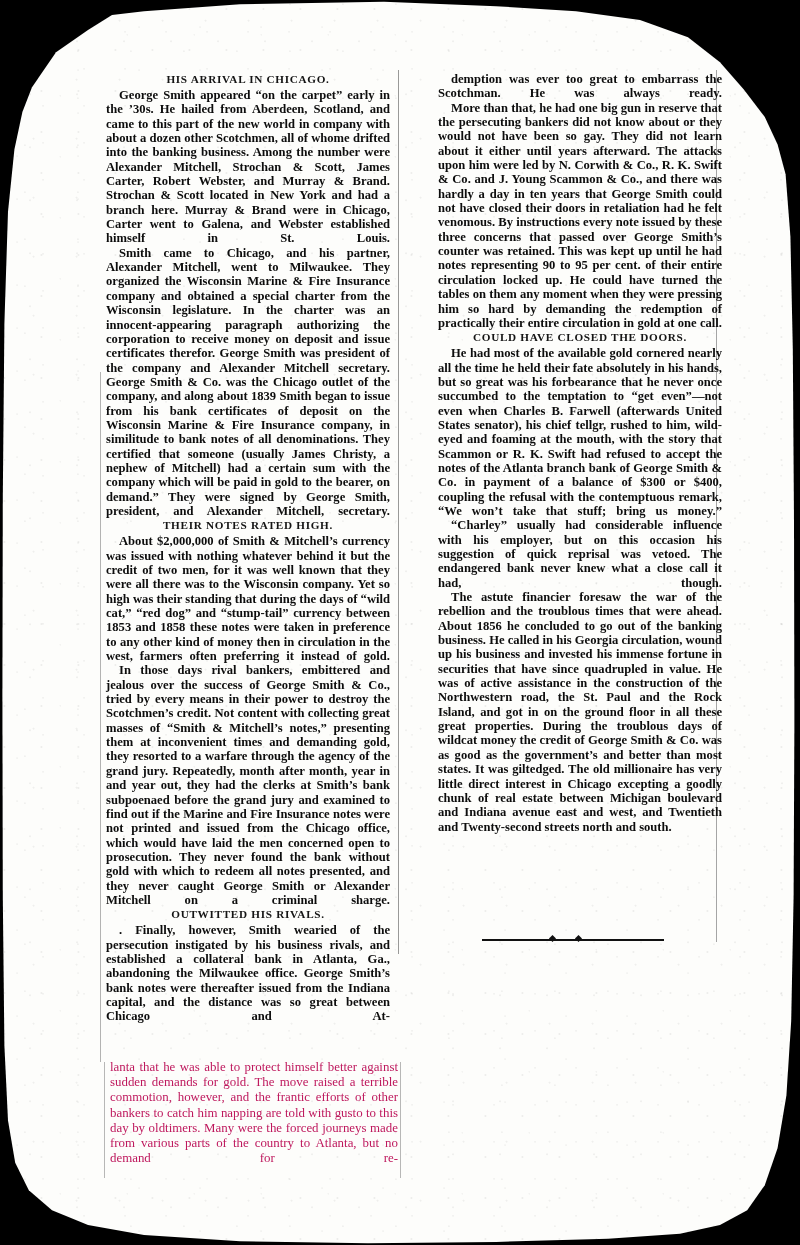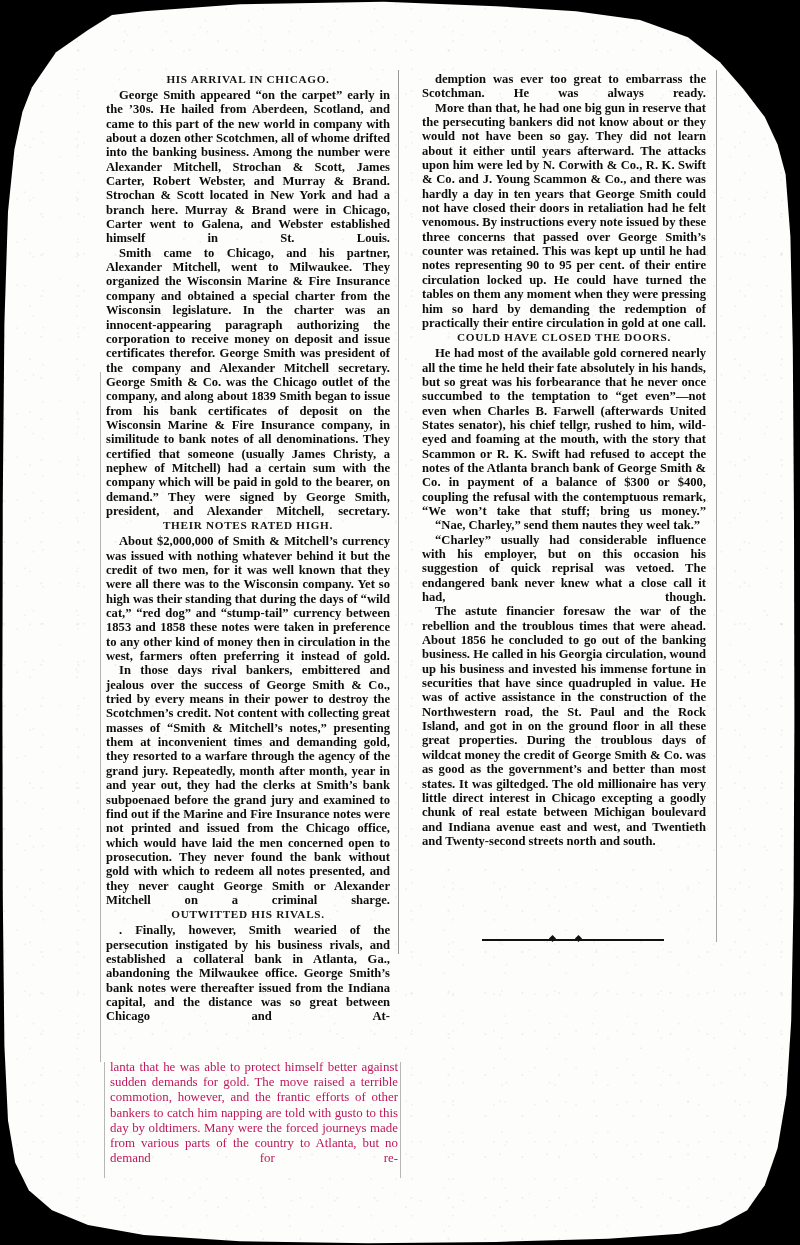--- a/index.html
+++ b/index.html
@@ -76,21 +76,21 @@
     top: 72px;
     width: 608px;
     height: 880px;
   }
   .col {
     position: absolute;
     top: 0;
     width: 284px;
   }
   #col-left  { left: 0; }
-  #col-right { left: 316px; }
+  #col-right { left: 332px; }
 
   
   .col-rule {
     position: absolute;
     width: 1px;
     background: #ararara;
     background: #777;
   }
   #rule-center { left: 398px; top: 70px;  height: 884px; opacity:.75; }
   #rule-left   { left: 100px; top: 372px; height: 690px; opacity:.55; }
@@ -196,21 +196,20 @@
       <p class="body">. Finally, however, Smith wearied of the persecution instigated by his business rivals, and established a collateral bank in Atlanta, Ga., abandoning the Milwaukee office. George Smith’s bank notes were thereafter issued from the Indiana capital, and the distance was so great between Chicago and At-</p>
     </div>
 
     <div class="col" id="col-right">
 
       <p class="body">demption was ever too great to embarrass the Scotchman. He was always ready.</p>
       <p class="body">More than that, he had one big gun in reserve that the persecuting bankers did not know about or they would not have been so gay. They did not learn about it either until years afterward. The attacks upon him were led by N. Corwith &amp; Co., R. K. Swift &amp; Co. and J. Young Scammon &amp; Co., and there was hardly a day in ten years that George Smith could not have closed their doors in retaliation had he felt venomous. By instructions every note issued by these three concerns that passed over George Smith’s counter was retained. This was kept up until he had notes representing 90 to 95 per cent. of their entire circulation locked up. He could have turned the tables on them any moment when they were pressing him so hard by demanding the redemption of practically their entire circulation in gold at one call.</p>
 
       <h2 class="subhead">COULD HAVE CLOSED THE DOORS.</h2>
       <p class="body">He had most of the available gold cornered nearly all the time he held their fate absolutely in his hands, but so great was his forbearance that he never once succumbed to the temptation to “get even”—not even when Charles B. Farwell (afterwards United States senator), his chief tellgr, rushed to him, wild-eyed and foaming at the mouth, with the story that Scammon or R. K. Swift had refused to accept the notes of the Atlanta branch bank of George Smith &amp; Co. in payment of a balance of $300 or $400, coupling the refusal with the contemptuous remark, “We won’t take that stuff; bring us money.”</p>
-      <p class="body lastloose">“Nae, Charley,” send them nautes they weel tak.”</p>
       <p class="body">“Charley” usually had considerable influence with his employer, but on this occasion his suggestion of quick reprisal was vetoed. The endangered bank never knew what a close call it had, though.</p>
       <p class="body lastloose">The astute financier foresaw the war of the rebellion and the troublous times that were ahead. About 1856 he concluded to go out of the banking business. He called in his Georgia circulation, wound up his business and invested his immense fortune in securities that have since quadrupled in value. He was of active assistance in the construction of the Northwestern road, the St. Paul and the Rock Island, and got in on the ground floor in all these great properties. During the troublous days of wildcat money the credit of George Smith &amp; Co. was as good as the government’s and better than most states. It was giltedged. The old millionaire has very little direct interest in Chicago excepting a goodly chunk of real estate between Michigan boulevard and Indiana avenue east and west, and Twentieth and Twenty-second streets north and south.</p>
     </div>
   </div>
 
   <div id="end-rule">
     <div class="bar"></div>
     <div class="pip a"></div>
     <div class="pip b"></div>
   </div>

